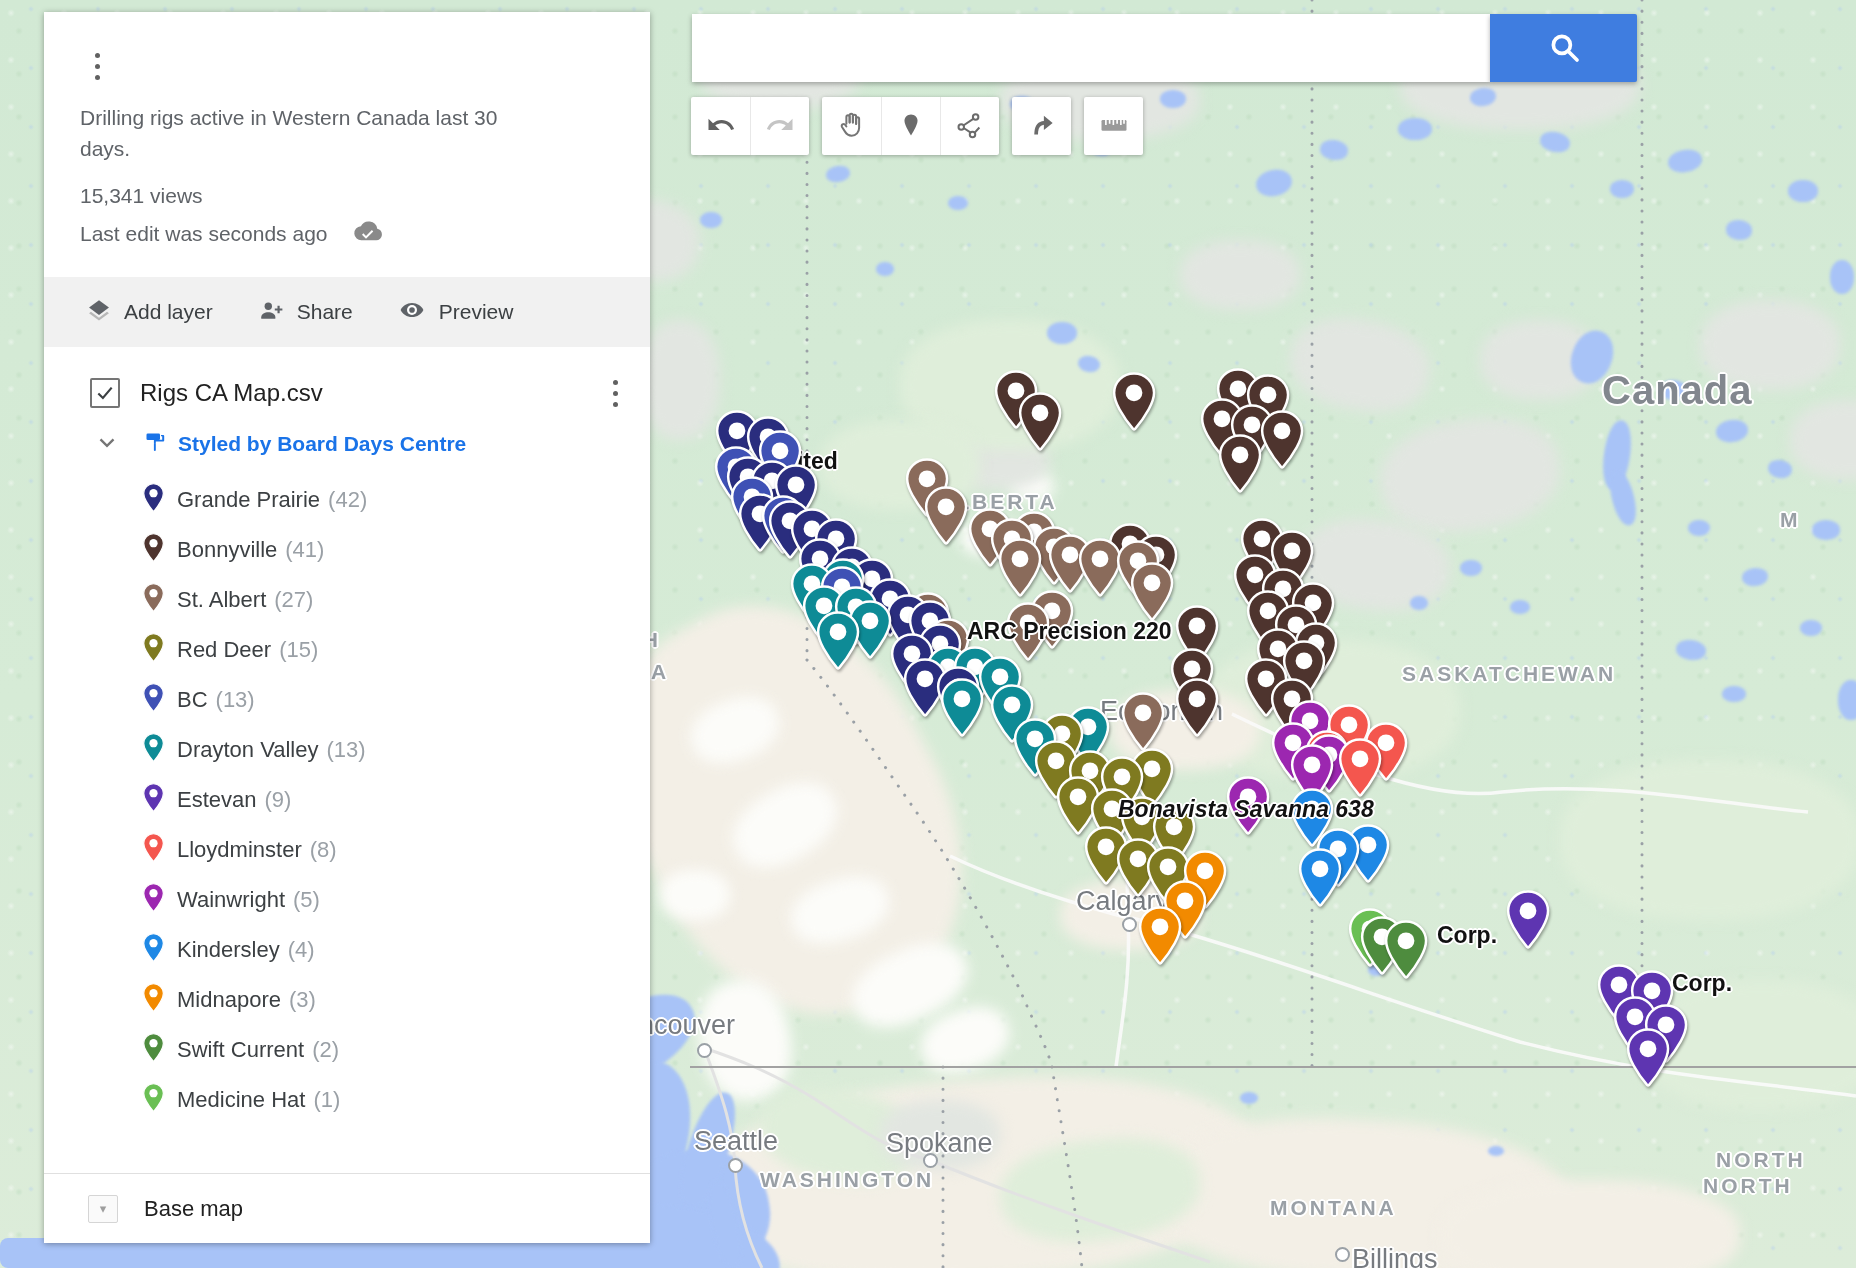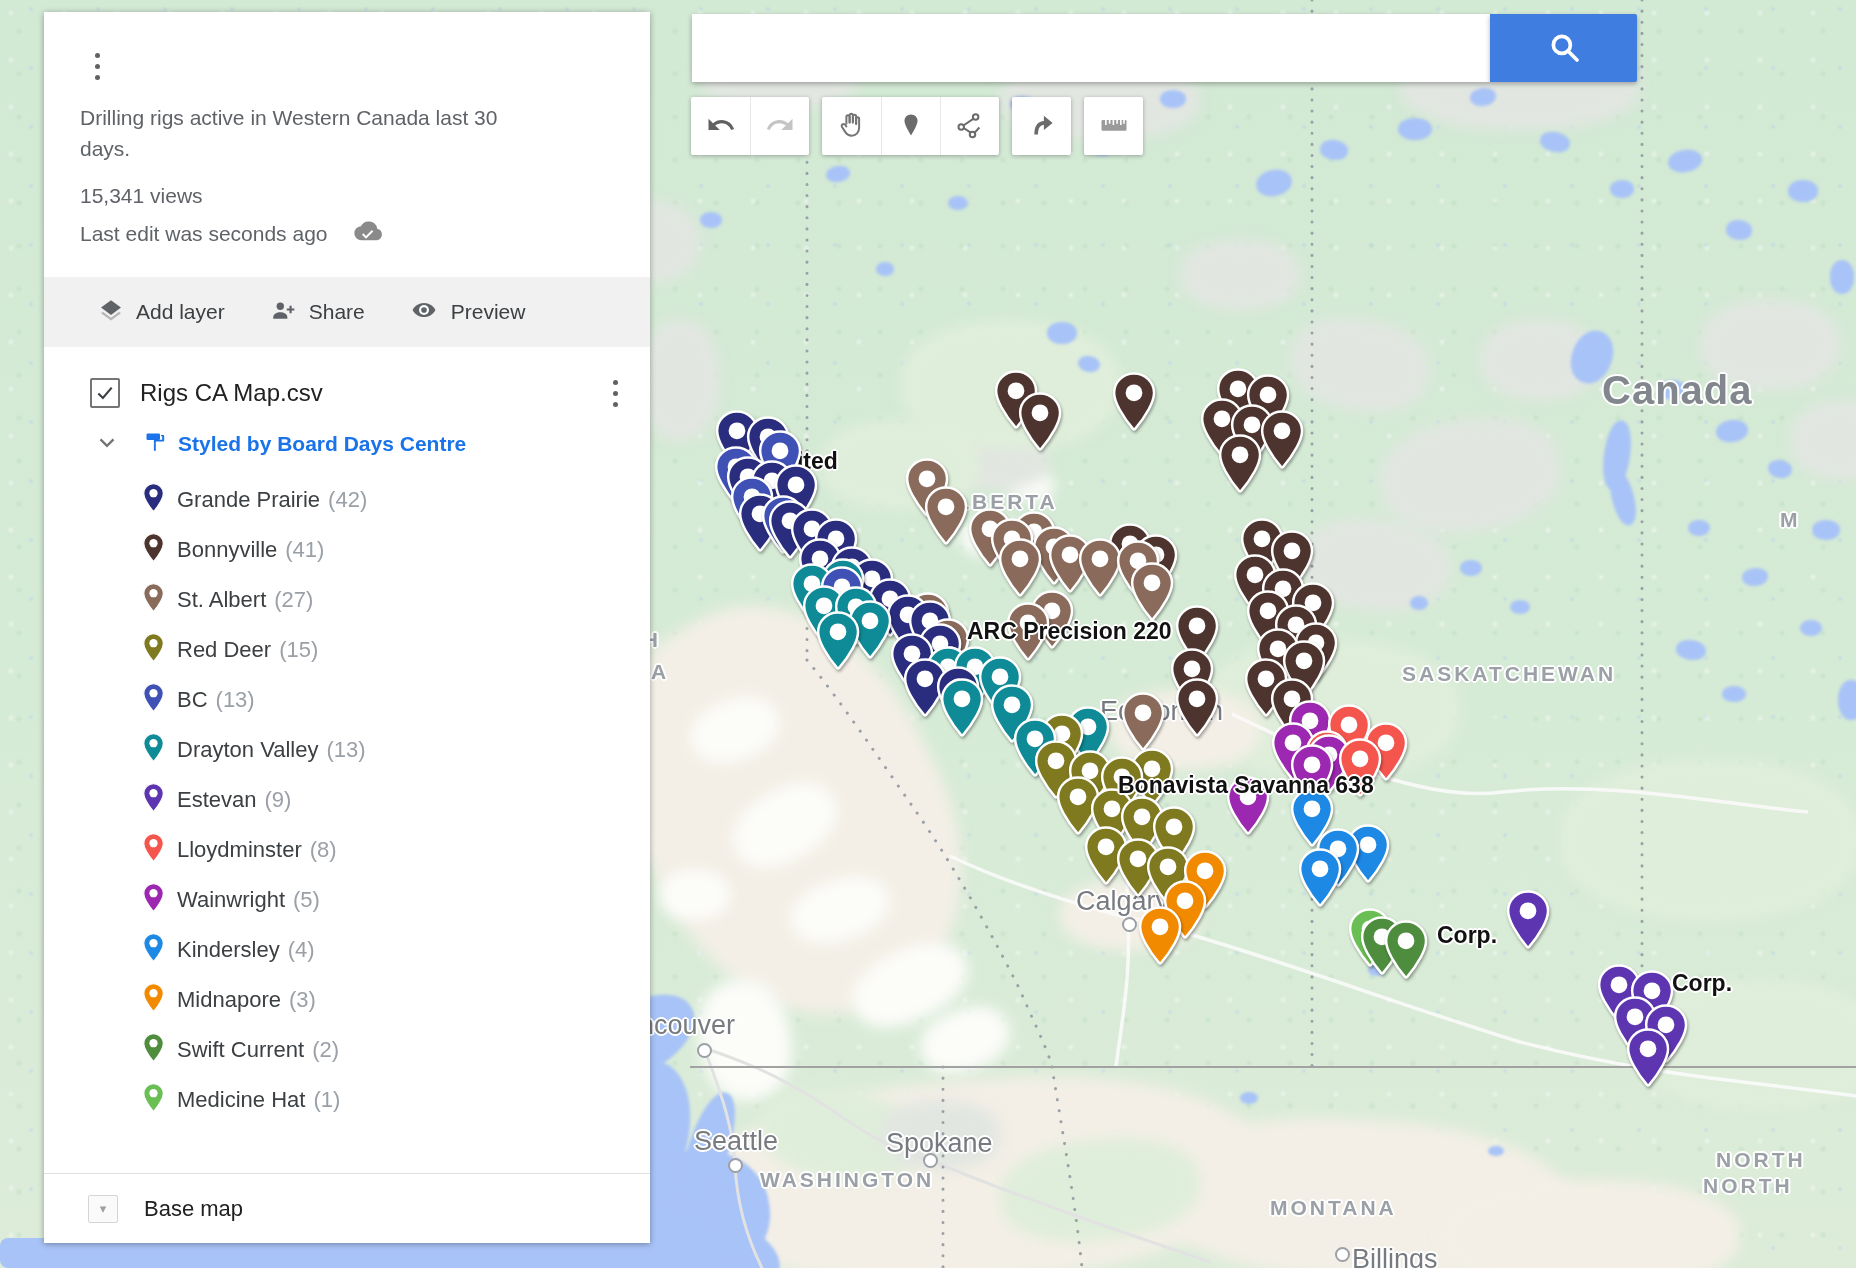--- a/index.html
+++ b/index.html
@@ -54,21 +54,21 @@
   .titlerow{display:flex;align-items:flex-start;}
   .p-title{flex:1;margin:0;font-size:28px;font-weight:bold;color:#212121;letter-spacing:.2px;}
   .kebab{width:34px;height:40px;display:flex;flex-direction:column;align-items:center;
      justify-content:center;gap:6px;cursor:pointer;background:none;border:0;}
   .kebab i{width:5px;height:5px;border-radius:50%;background:#616161;}
   .p-desc{margin-top:16px;font-size:21px;line-height:31px;color:#5f6368;max-width:460px;}
   .p-views{margin-top:20px;font-size:21px;color:#5f6368;}
   .p-edit{margin-top:8px;display:flex;align-items:center;font-size:21px;color:#5f6368;}
   .p-edit span{flex:1;}
   .actionbar{margin-top:26px;height:70px;background:#f1f1f1;display:flex;align-items:center;
-     padding-left:48px;}
+     padding-left:36px;}
   .action{display:flex;align-items:center;gap:12px;margin-right:32px;cursor:pointer;
      font-size:21px;color:#3c4043;background:none;border:0;font-family:"Liberation Sans",sans-serif;}
   .layerrow{display:flex;align-items:center;padding:26px 18px 0 46px;}
   .chk{width:26px;height:26px;border:2px solid #757575;border-radius:2px;background:#fff;
      display:flex;align-items:center;justify-content:center;cursor:pointer;}
   .layername{flex:1;margin-left:20px;font-size:24px;color:#212121;}
   .styledrow{display:flex;align-items:center;margin-top:16px;padding-left:50px;cursor:pointer;}
   .styledtxt{margin-left:10px;font-size:21px;font-weight:bold;color:#1a73e8;}
   #legend{margin-top:16px;padding-left:98px;}
   .legitem{height:50px;display:flex;align-items:center;cursor:pointer;}
@@ -215,21 +215,21 @@
         <div class="lbl halo city" style="left: 694px; top: 1126px;">Seattle</div>
         <div class="lbl halo city" style="left: 886px; top: 1128px;">Spokane</div>
         <div class="lbl halo city" style="left: 1352px; top: 1244px;">Billings</div>
         <div class="citydot" style="left: 1122px; top: 917px;"></div>
         <div class="citydot" style="left: 697px; top: 1043px;"></div>
         <div class="citydot" style="left: 728px; top: 1158px;"></div>
         <div class="citydot" style="left: 923px; top: 1153px;"></div>
         <div class="citydot" style="left: 1335px; top: 1247px;"></div>
         <div class="lbl halo rig under" style="left: 756px; top: 448px;">Limited</div>
         <div class="lbl halo rig" style="left: 967px; top: 618px;">ARC Precision 220</div>
-        <div class="lbl halo rig" style="left: 1118px; top: 772px;">Bonavista Savanna 638</div>
+        <div class="lbl halo rig" style="left: 1118px; top: 796px; font-style: italic;">Bonavista Savanna 638</div>
         <div class="lbl halo rig" style="left: 1437px; top: 922px;">Corp.</div>
         <div class="lbl halo rig" style="left: 1672px; top: 970px;">Corp.</div>
       </div>
     <div id="pins">
         <div class="pin" style="left: 1215px; top: 368px;"><svg width="46" height="63" viewBox="0 0 24 33">
     <path d="M12 .8C6.2.8 1.6 5.3 1.6 10.9c0 2.6 1.1 5.6 2.8 8.7 2.4 4.4 5.9 8.8 7.1 10.2.3.3.8.3 1.1 0 1.2-1.4 4.7-5.8 7.1-10.2 1.7-3.1 2.8-6.1 2.8-8.7C22.4 5.3 17.8.8 12 .8z" fill="#4E342E" stroke="#fff" stroke-width="1.3"></path>
     <circle cx="12" cy="10.9" r="4.4" fill="#fff"></circle>
           </svg></div>
         <div class="pin" style="left: 993px; top: 370px;"><svg width="46" height="63" viewBox="0 0 24 33">
     <path d="M12 .8C6.2.8 1.6 5.3 1.6 10.9c0 2.6 1.1 5.6 2.8 8.7 2.4 4.4 5.9 8.8 7.1 10.2.3.3.8.3 1.1 0 1.2-1.4 4.7-5.8 7.1-10.2 1.7-3.1 2.8-6.1 2.8-8.7C22.4 5.3 17.8.8 12 .8z" fill="#4E342E" stroke="#fff" stroke-width="1.3"></path>

